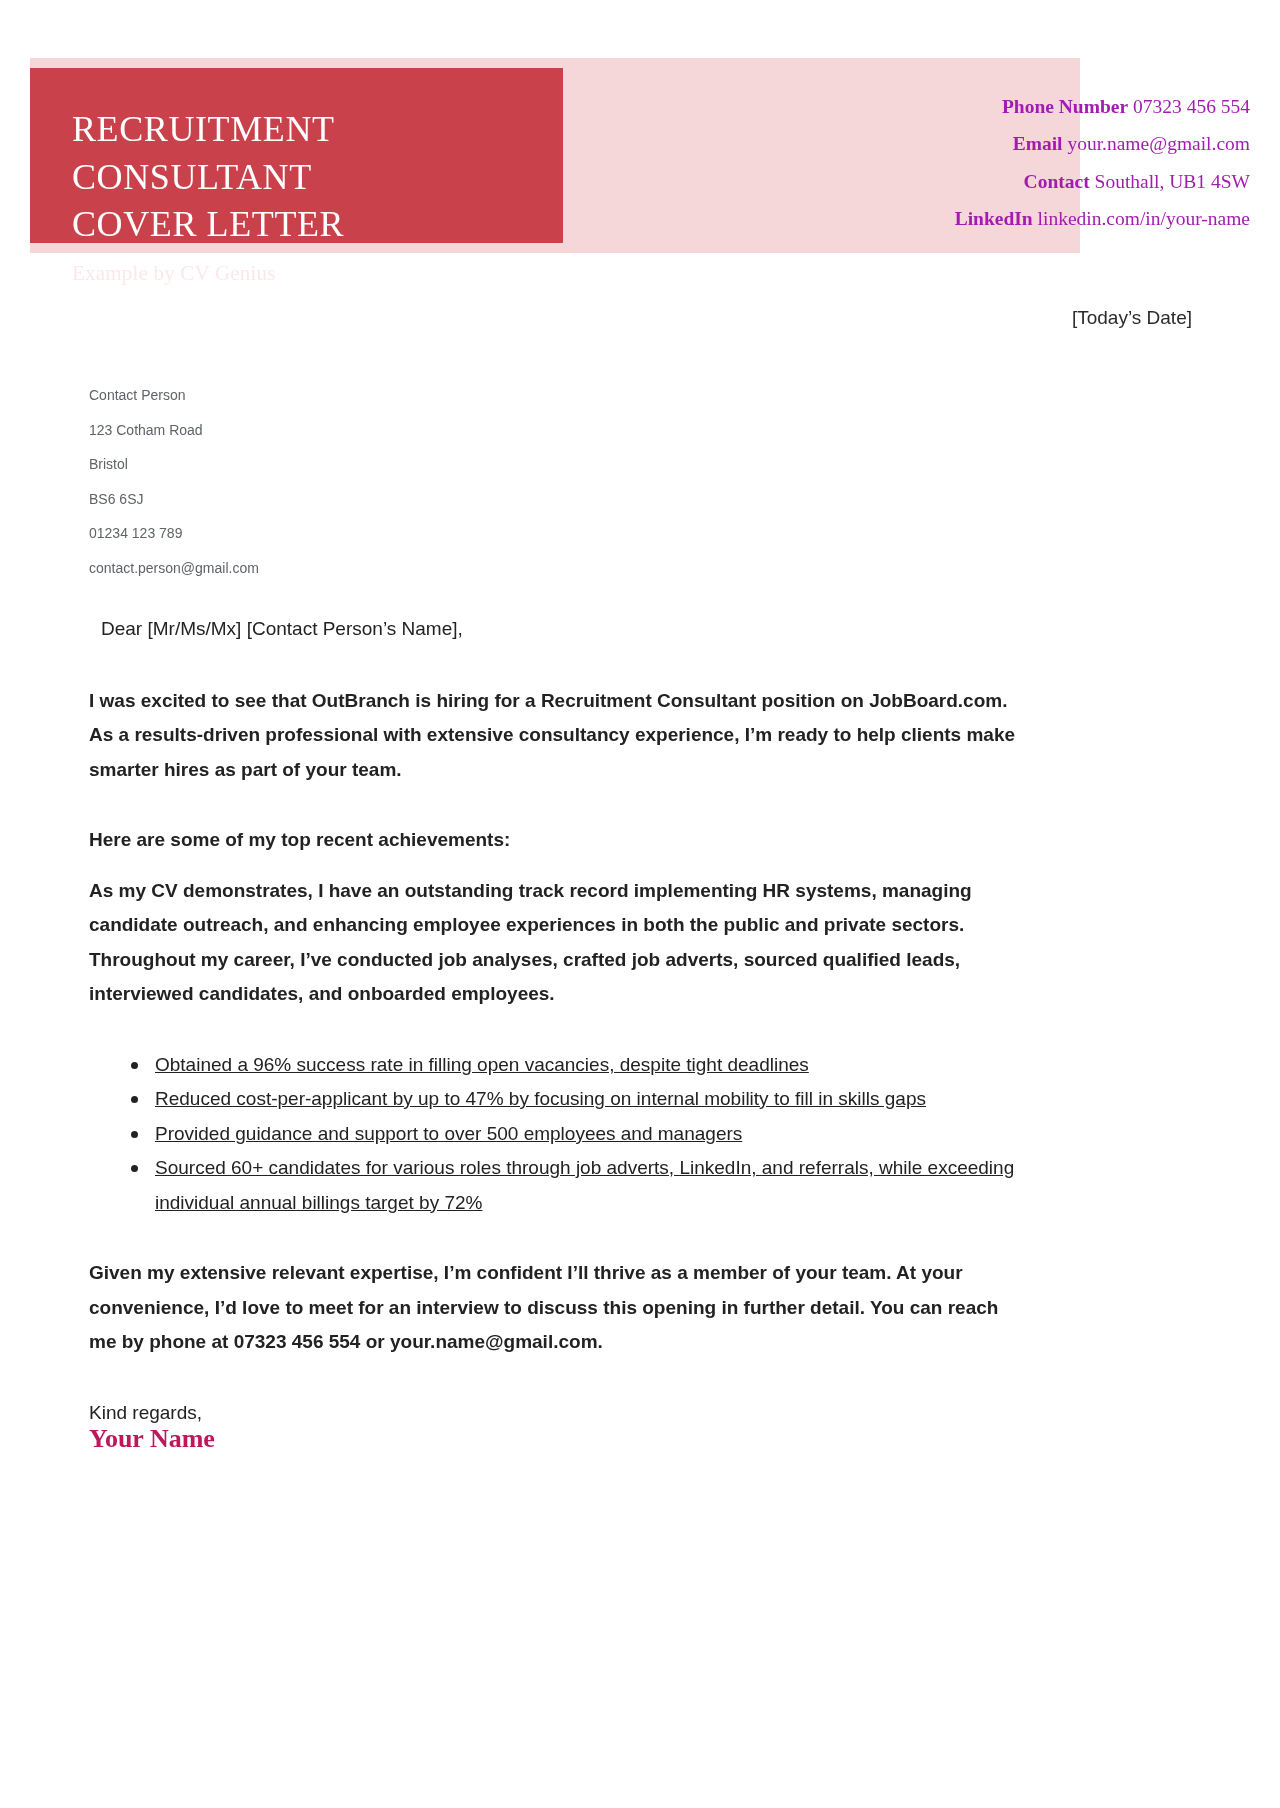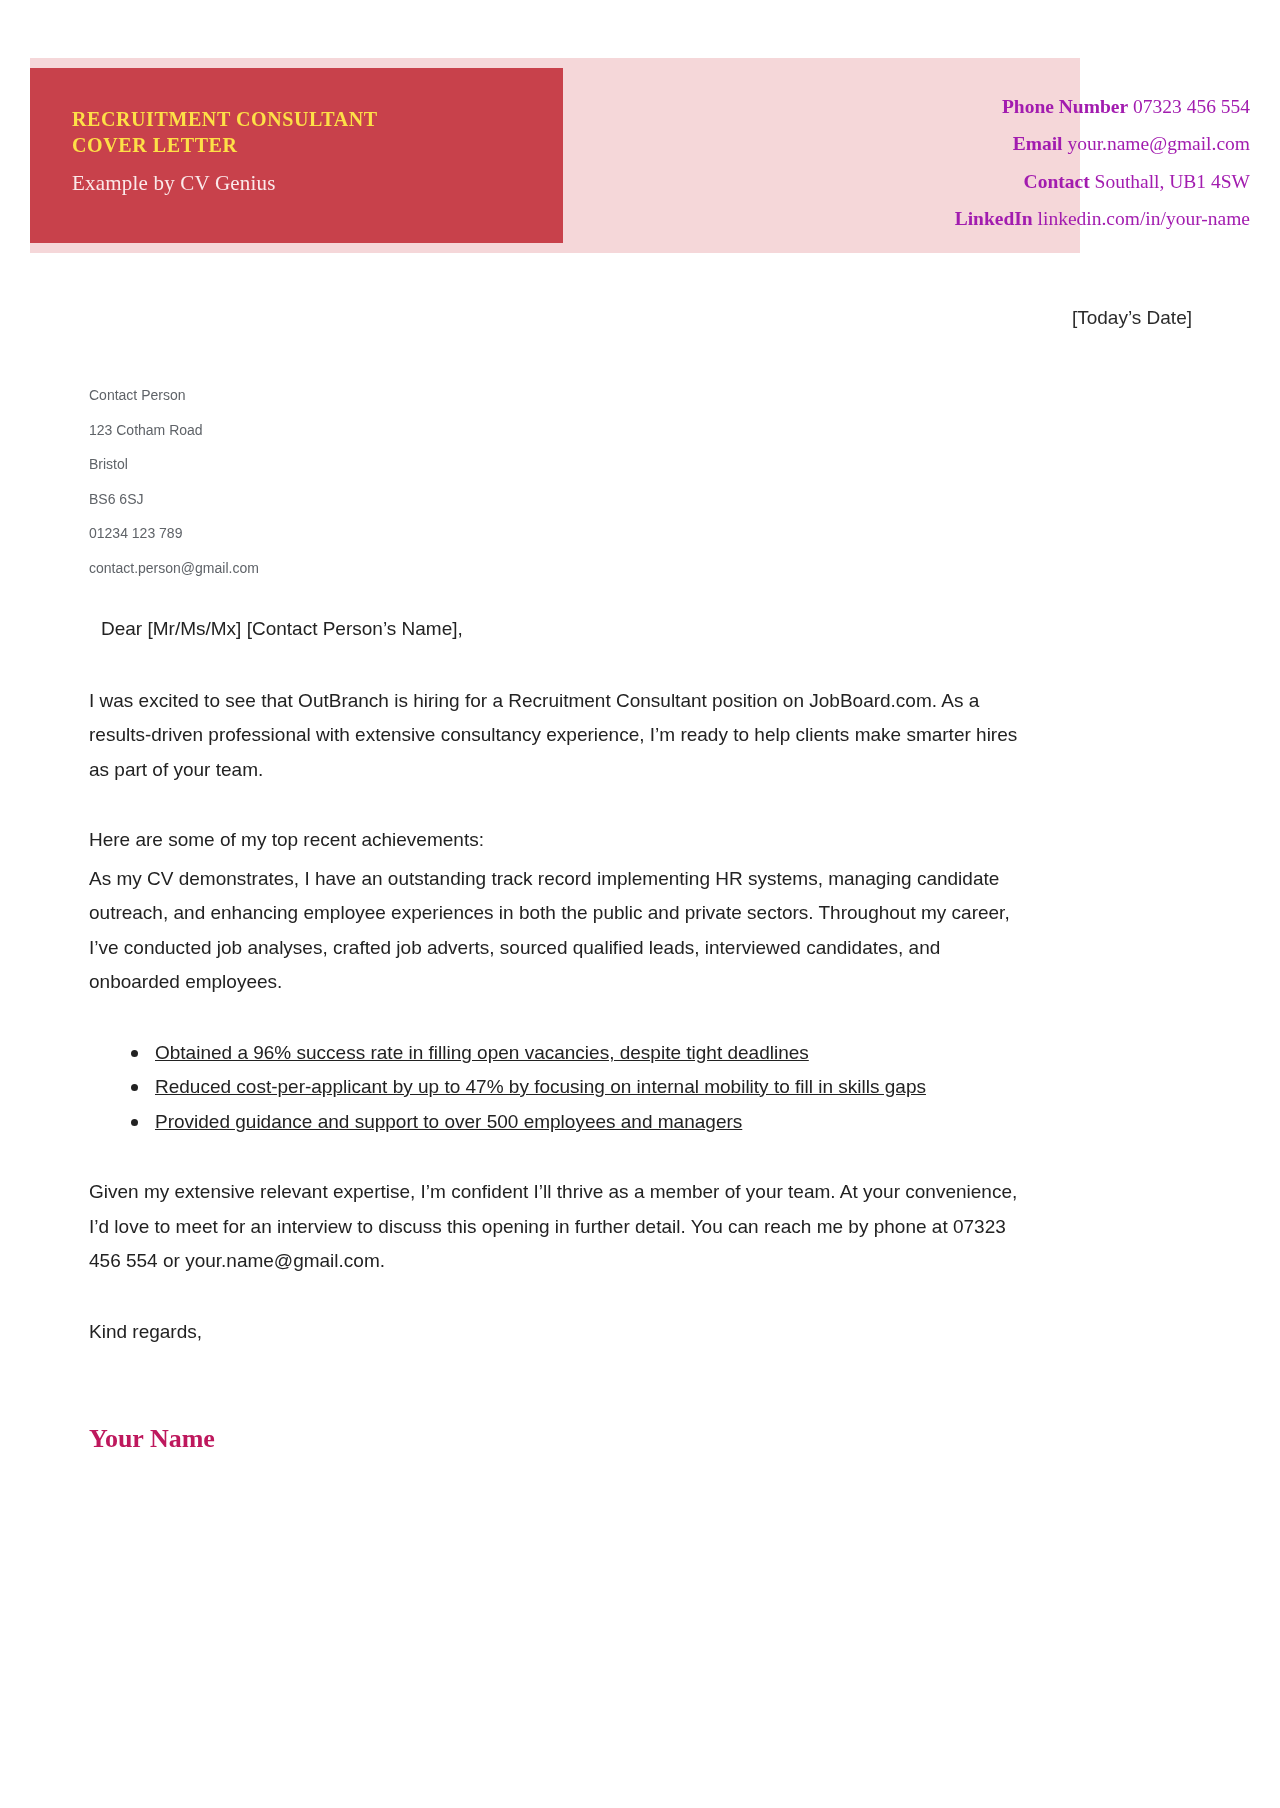--- a/index.html
+++ b/index.html
@@ -38,23 +38,23 @@
     left: 30px;
     top: 68px;
     width: 533px;
     height: 175px;
     background: #c8414b;
     box-sizing: border-box;
     padding: 38px 0 0 42px;
   }
   .title-line {
     font-family: "Liberation Serif", serif;
-    font-weight: bold;
-    color: #fde047;
-    font-size: 20px;
+    font-weight: normal;
+    color: #ffffff;
+    font-size: 36px;
     letter-spacing: 0.6px;
     line-height: 1.32;
     text-transform: uppercase;
   }
   .subtitle-line {
     font-family: "Liberation Serif", serif;
     color: #fbe9ea;
     font-size: 21px;
     margin-top: 12px;
     letter-spacing: 0.2px;
@@ -105,21 +105,22 @@
     top: 612px;
     width: 930px;
     font-size: 19px;
     color: #222222;
     line-height: 34.5px;
   }
   .salutation {
     margin: 0 0 37px 12px;
   }
   .para {
-    margin: 4px 0 36px 0;
+    margin: 16px 0 36px 0;
+    font-weight: bold;
   }
   .para.tight {
     margin-bottom: 0;
   }
   ul.achievements {
     margin: 0 0 36px 0;
     padding: 0 0 0 42px;
     list-style: none;
     text-decoration: underline;
   }
@@ -204,20 +205,24 @@
         <span>Obtained a 96% success rate in filling open vacancies, despite tight deadlines</span>
       </li>
       <li>
         <span class="dot"></span>
         <span>Reduced cost-per-applicant by up to 47% by focusing on internal mobility to fill in skills gaps</span>
       </li>
       <li>
         <span class="dot"></span>
         <span>Provided guidance and support to over 500 employees and managers</span>
       </li>
+      <li>
+        <span class="dot"></span>
+        <span>Sourced 60+ candidates for various roles through job adverts, LinkedIn, and referrals, while exceeding individual annual billings target by 72%</span>
+      </li>
     </ul>
     <p class="para">Given my extensive relevant expertise, I’m confident I’ll thrive as a member of your team. At your convenience, I’d love to meet for an interview to discuss this opening in further detail. You can reach me by phone at 07323 456 554 or your.name@gmail.com.</p>
     <p class="closing">Kind regards,</p>
   </div>
 
   <div class="signature">Your Name</div>
 
 </div>
 
 </body></html>

